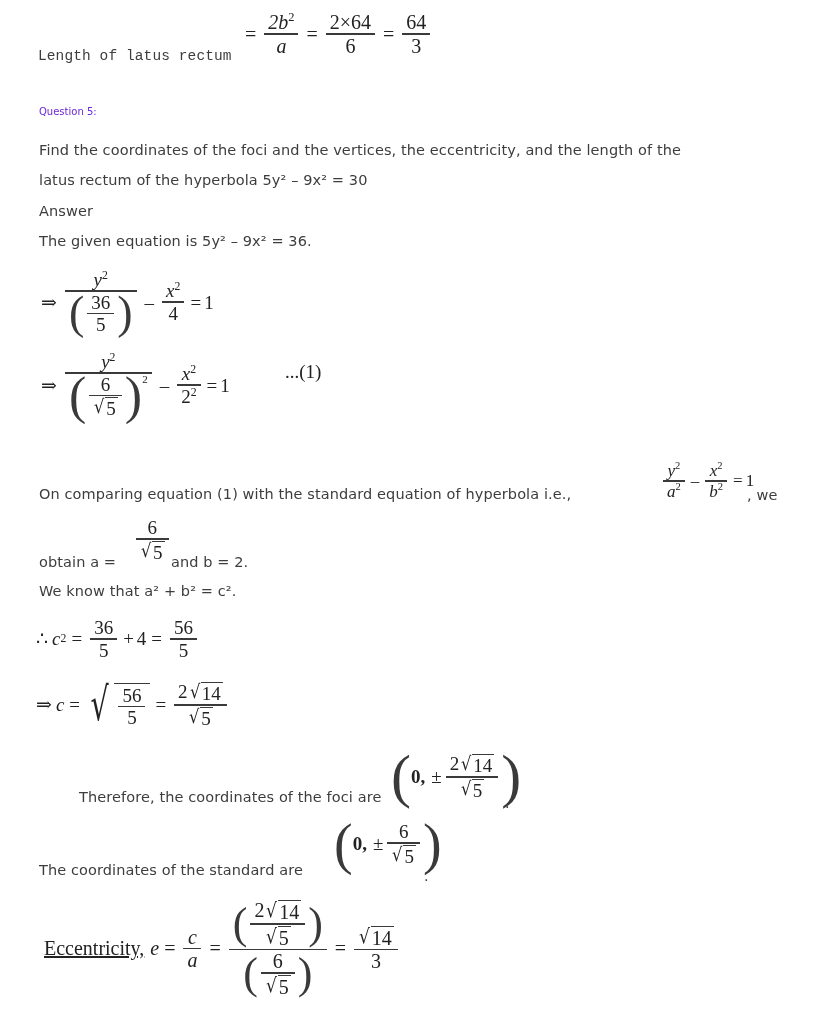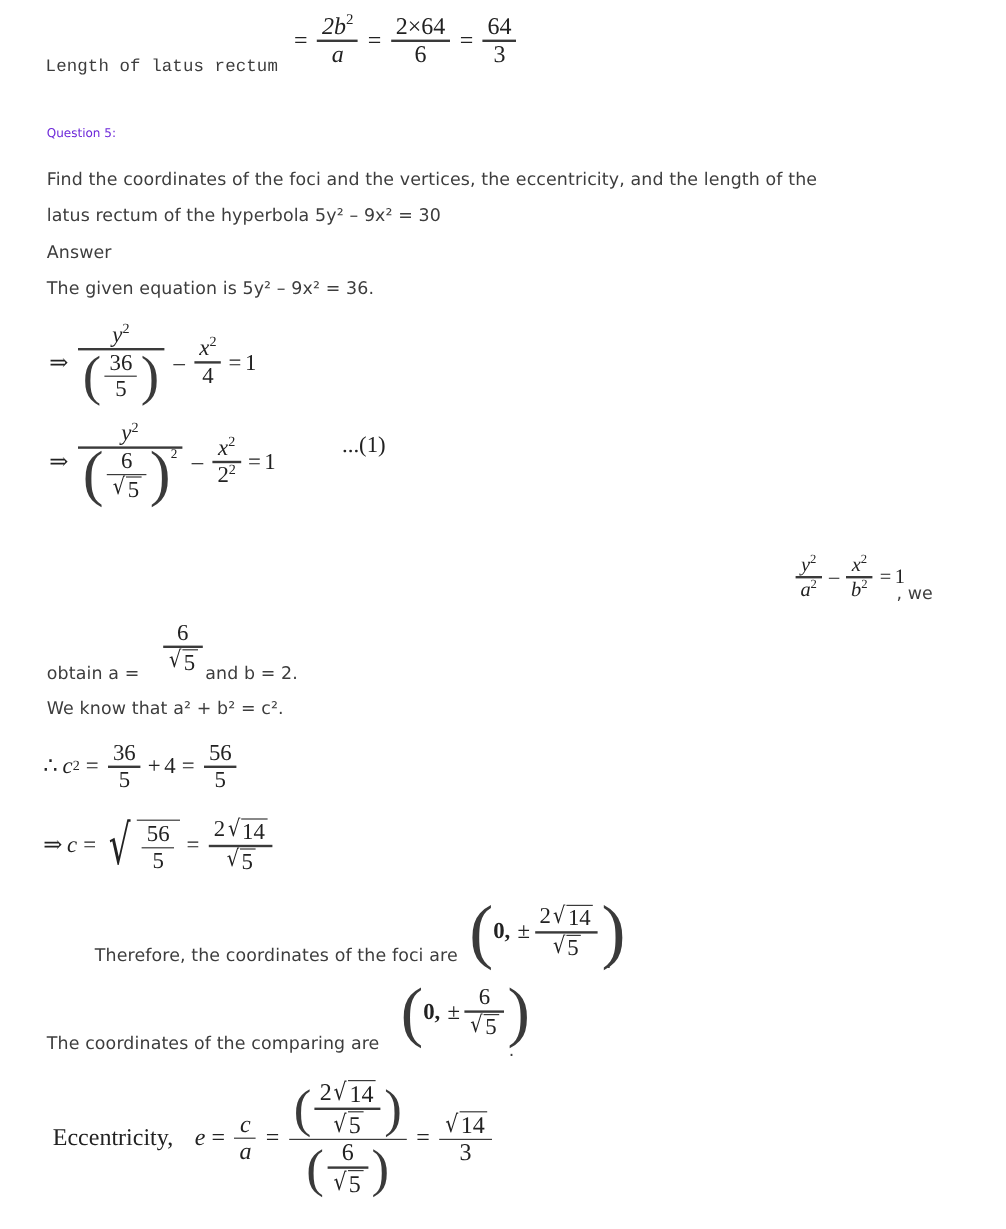--- a/index.html
+++ b/index.html
@@ -242,20 +242,21 @@
       <span class="den"><span>2</span><sup class="ex">2</sup></span>
     </span>
     <span class="op-tight">=</span>
     <span>1</span>
   </div>
 
   <div class="abs math" id="eq1-tag">
     <span>...(1)</span>
   </div>
 
+  <div class="abs body-text" id="compare-line">On comparing equation (1) with the standard equation of hyperbola i.e.,</div>
 
   <div class="abs math" id="compare-eq">
     <span class="frac">
       <span class="num"><i class="mi">y</i><sup class="ex">2</sup></span>
       <span class="bar"></span>
       <span class="den"><i class="mi">a</i><sup class="ex">2</sup></span>
     </span>
     <span class="op-tight">–</span>
     <span class="frac">
       <span class="num"><i class="mi">x</i><sup class="ex">2</sup></span>
@@ -355,21 +356,21 @@
                 <span class="sign">√</span>
                 <span class="arg">5</span>
               </span></span>
         </span>
       </span>
       <span class="pr" style="font-size:60px;line-height:.72;">)</span>
     </span>
   </div>
   <div class="abs body-text" id="foci-dot">.</div>
 
-  <div class="abs body-text" id="vert-line">The coordinates of the comparing are</div>
+  <div class="abs body-text" id="vert-line">The coordinates of the standard are</div>
 
   <div class="abs math" id="vert-eq">
     <span class="paren">
       <span class="pl" style="font-size:56px;line-height:.72;">(</span>
       <span class="inner">
         <span style="font-weight:700;margin-right:6px;">0,</span>
         <span style="margin-right:1px;">±</span>
         <span class="frac">
           <span class="num">6</span>
           <span class="bar"></span>
@@ -378,21 +379,21 @@
                 <span class="arg">5</span>
               </span></span>
         </span>
       </span>
       <span class="pr" style="font-size:56px;line-height:.72;">)</span>
     </span>
   </div>
   <div class="abs body-text" id="vert-dot">.</div>
 
   <div class="abs math" id="ecc-eq">
-    <span style="margin-right:18px;">Eccentricity,</span>
+    <span style="margin-right:6px;text-decoration:underline;">Eccentricity,</span>
     <i class="mi">e</i>
     <span class="op">=</span>
     <span class="frac">
       <span class="num mi">c</span>
       <span class="bar"></span>
       <span class="den mi">a</span>
     </span>
     <span class="op">=</span>
     <span class="frac">
       <span class="num">

